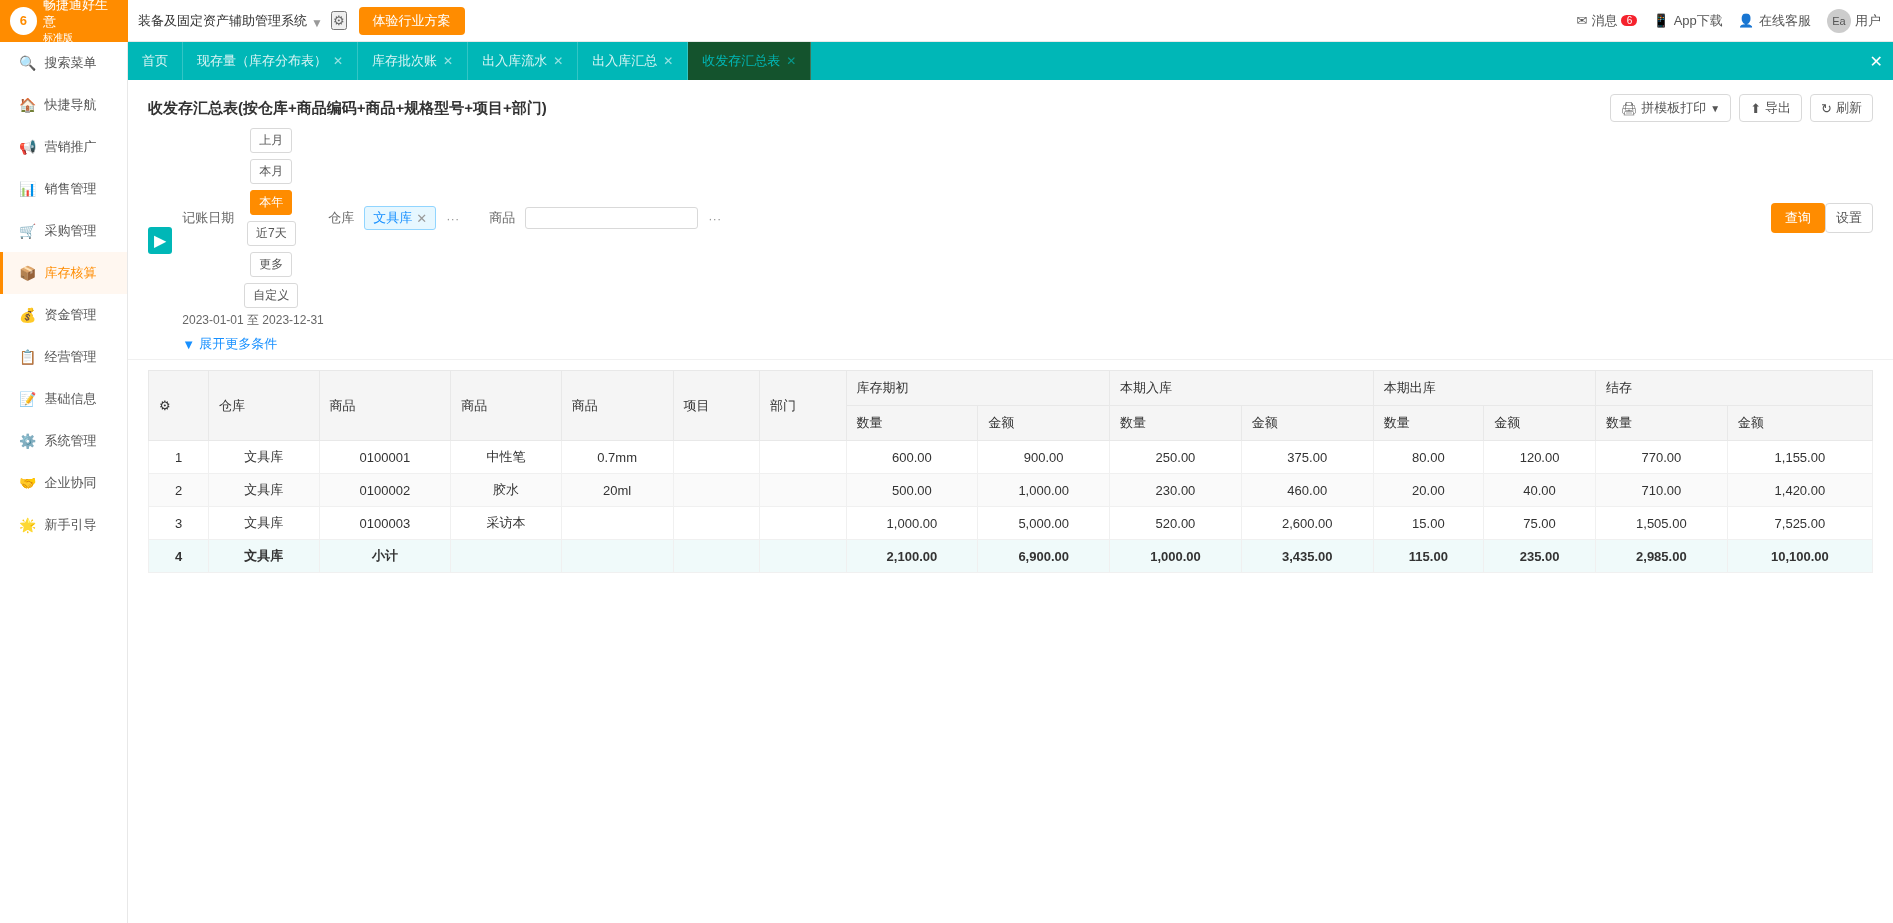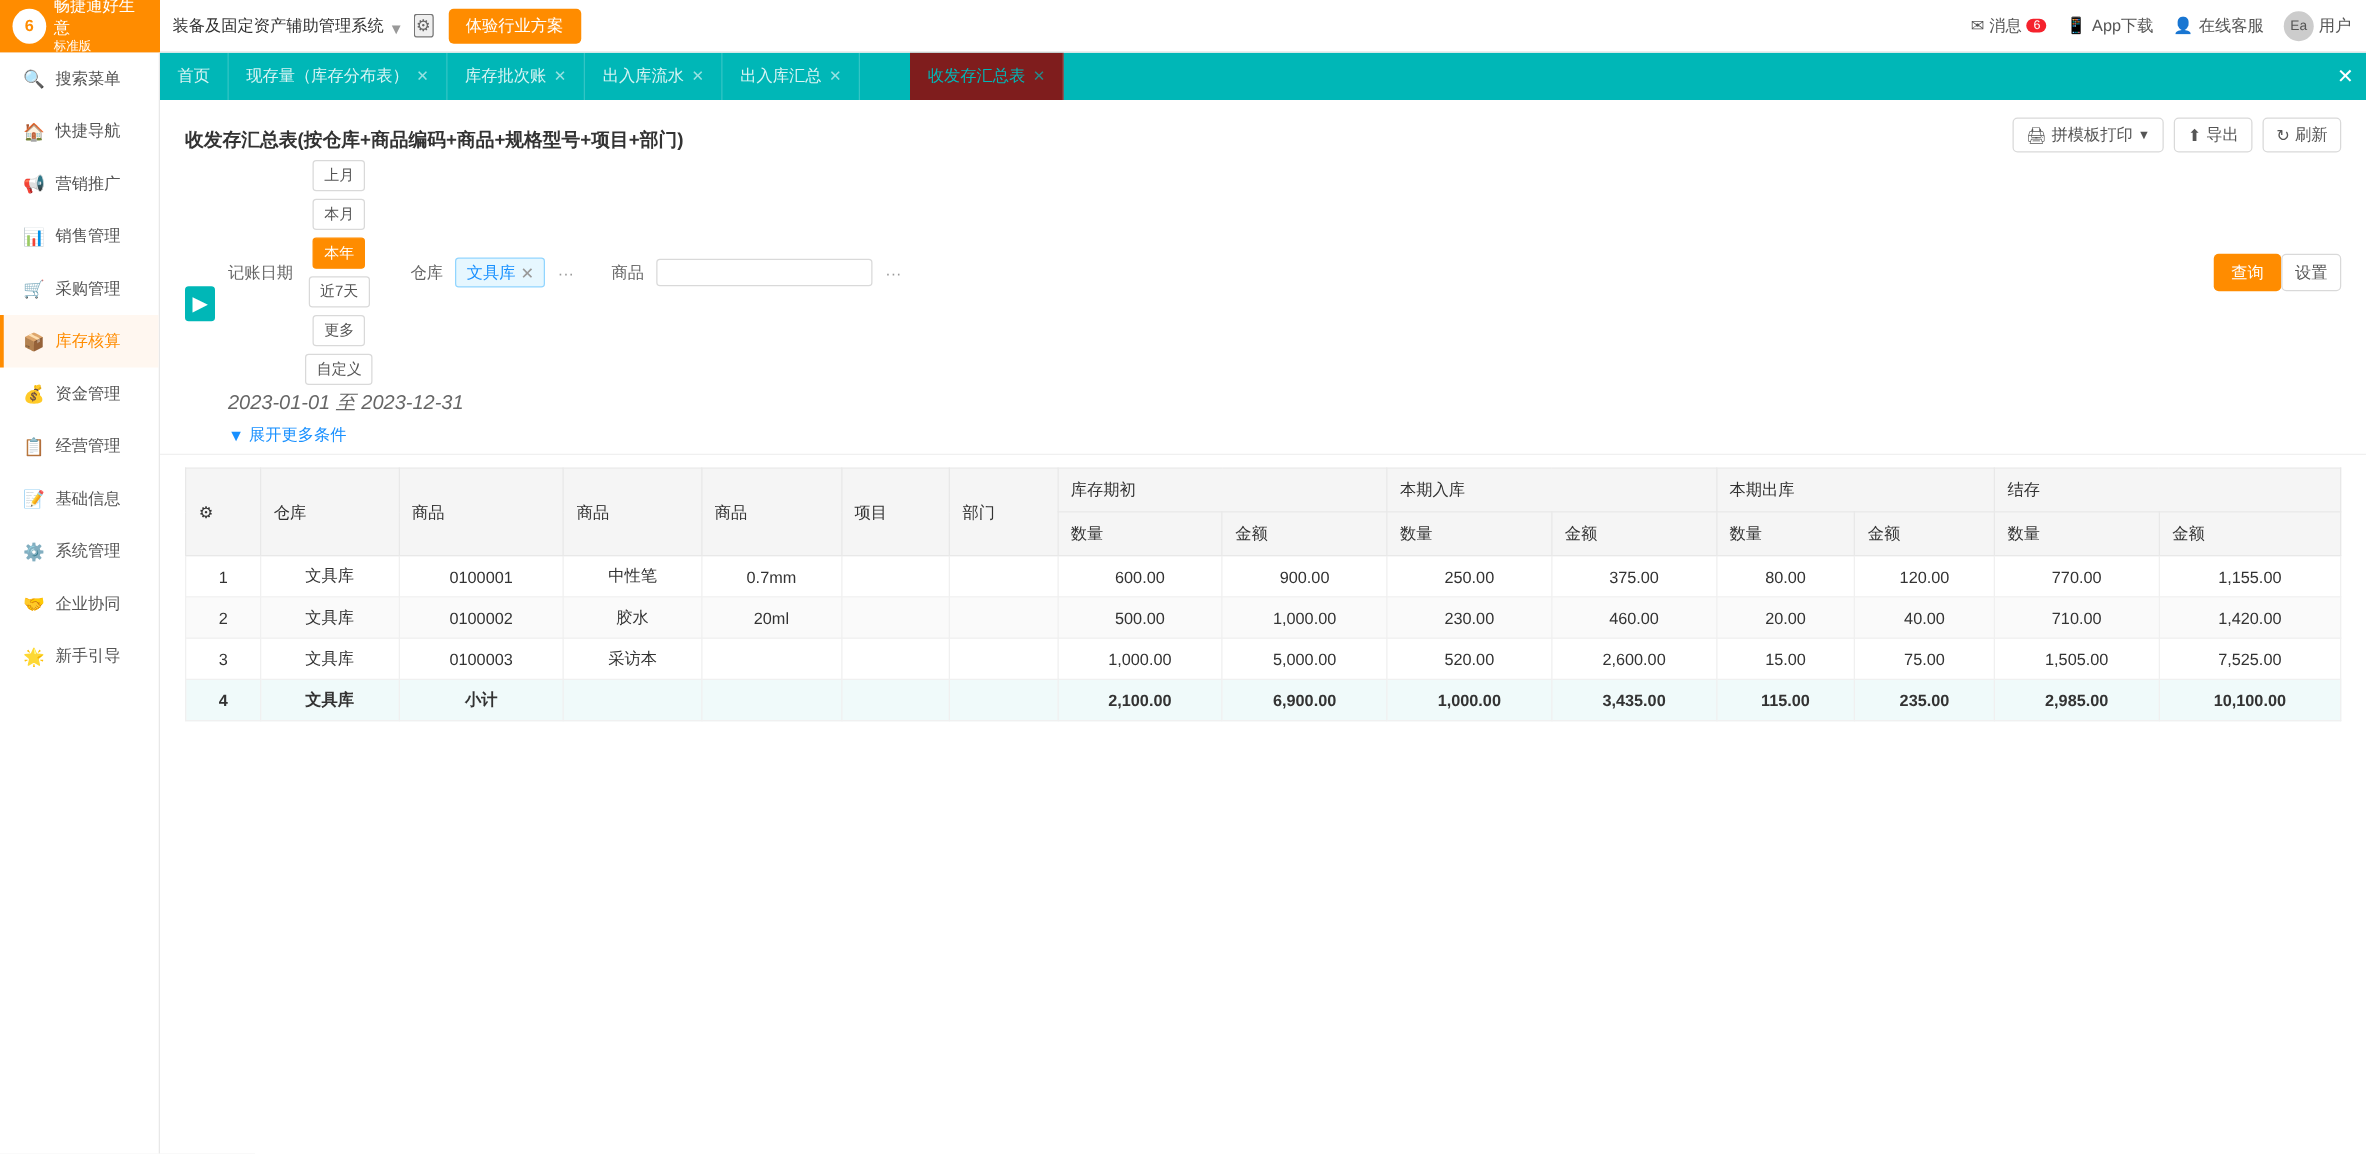--- a/index.html
+++ b/index.html
@@ -27,41 +27,41 @@
     .sidebar-item.active { background: #fff7f0; color: #ff8c00; border-left-color: #ff8c00; }
     .sidebar-icon { font-size: 14px; }
     .sidebar-label { font-size: 13px; }
 
     
     .content-area { flex: 1; display: flex; flex-direction: column; overflow: hidden; }
 
     
     .tab-bar { display: flex; align-items: center; background: #00b7b7; height: 38px; padding: 0 0 0 0; }
     .tab-item { display: flex; align-items: center; padding: 0 14px; height: 38px; color: rgba(255,255,255,0.85); cursor: pointer; font-size: 13px; border-right: 1px solid rgba(255,255,255,0.2); }
-    .tab-item.active { background: #7f1d1d; color: #00b7b7; margin-left: 40px; }
+    .tab-item.active { background: #14532d; color: #00b7b7; }
     .tab-close { margin-left: 6px; font-size: 12px; color: inherit; opacity: 0.7; }
     .tab-bar-end { margin-left: auto; padding-right: 10px; }
     .tab-bar-close { color: #fff; cursor: pointer; font-size: 16px; }
 
     
     .page-content { flex: 1; background: #fff; overflow-y: auto; padding: 0; }
 
     
-    .page-header { padding: 14px 20px 0 20px; display: flex; align-items: flex-end; justify-content: space-between; }
+    .page-header { padding: 14px 20px 0 20px; display: flex; align-items: center; justify-content: space-between; }
     .page-title { font-size: 15px; color: #333; font-weight: bold; }
     .page-actions { display: flex; align-items: center; gap: 8px; }
     .btn-print { background: #fff; border: 1px solid #d9d9d9; border-radius: 4px; padding: 4px 10px; cursor: pointer; display: flex; align-items: center; gap: 4px; font-size: 13px; color: #555; }
     .btn-export { background: #fff; border: 1px solid #d9d9d9; border-radius: 4px; padding: 4px 10px; cursor: pointer; display: flex; align-items: center; gap: 4px; font-size: 13px; color: #555; }
     .btn-refresh { background: #fff; border: 1px solid #d9d9d9; border-radius: 4px; padding: 4px 10px; cursor: pointer; display: flex; align-items: center; gap: 4px; font-size: 13px; color: #555; }
     .filter-row { display: flex; align-items: center; gap: 10px; flex-wrap: wrap; }
     .filter-label { color: #666; font-size: 13px; }
     .date-group { display: flex; align-items: center; gap: 6px; flex-direction: column; }
     .date-btn { padding: 3px 8px; border: 1px solid #d9d9d9; border-radius: 3px; cursor: pointer; color: #555; background: #fff; font-size: 12px; }
     .date-btn.active { background: #ff8c00; color: #fff; border-color: #ff8c00; }
-    .date-range { color: #666; font-size: 16px; font-style: italic; }
+    .date-range { color: #666; font-size: 12px; }
     .filter-tag { display: flex; align-items: center; background: #e6f7ff; border: 1px solid #91d5ff; border-radius: 3px; padding: 2px 8px; color: #1890ff; font-size: 12px; gap: 4px; }
     .filter-tag .remove { cursor: pointer; color: #999; }
     .filter-input { border: 1px solid #d9d9d9; border-radius: 3px; padding: 3px 8px; font-size: 12px; color: #333; min-width: 100px; }
     .filter-ellipsis { color: #999; cursor: pointer; }
     .expand-more { display: flex; align-items: center; gap: 4px; color: #1890ff; cursor: pointer; font-size: 12px; margin-top: 6px; }
     .btn-query { background: #ff8c00; color: #fff; border: none; border-radius: 4px; padding: 5px 14px; cursor: pointer; font-size: 13px; }
     .btn-settings { background: #fff; border: 1px solid #d9d9d9; border-radius: 4px; padding: 5px 10px; cursor: pointer; font-size: 13px; color: #555; }
 
     
     .table-container { padding: 10px 20px; overflow-x: auto; }

